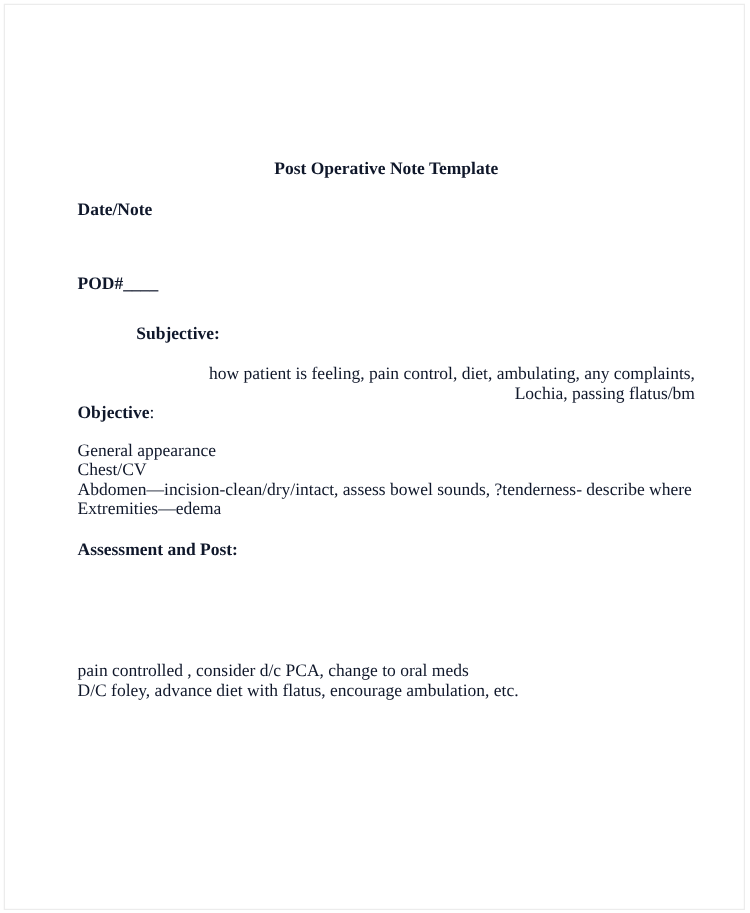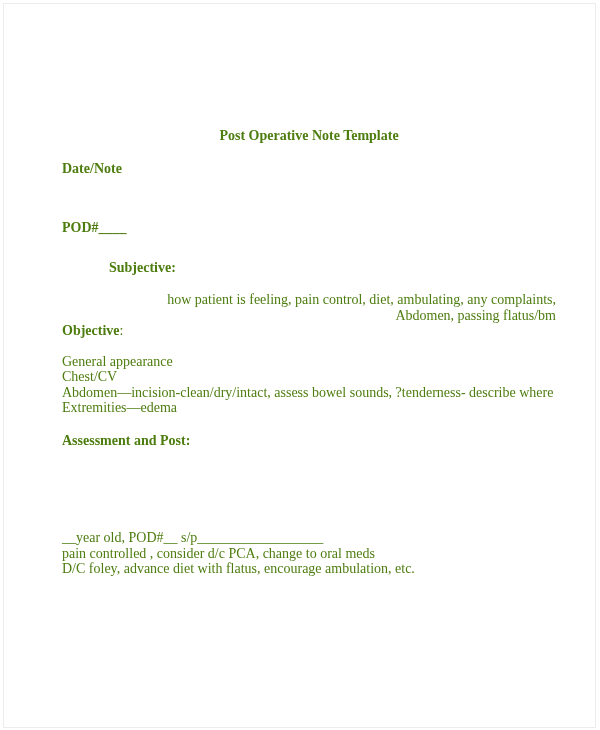--- a/index.html
+++ b/index.html
@@ -4,21 +4,21 @@
 <style>
   html, body { margin: 0; padding: 0; background: #ffffff; }
   .page {
     position: relative;
     width: 600px;
     height: 730px;
     background: #ffffff;
     font-family: "Liberation Serif", "DejaVu Serif", serif;
     font-size: 14px;
     line-height: 15.5px;
-    color: #4d7c0f;
+    color: #0f172a;
     overflow: hidden;
   }
   .page-border {
     position: absolute;
     top: 3px; left: 3px; right: 4px; bottom: 2px;
     border: 1px solid #ececec;
     pointer-events: none;
   }
   .content {
     position: absolute;
@@ -51,34 +51,33 @@
     <p class="line title">Post Operative Note Template</p>
 
     <p class="line date-time">Date/Note</p>
 
     <p class="line pod">POD#____</p>
 
     <p class="line subj-head">Subjective:</p>
 
     <div class="subj-body">
       <p class="line">how patient is feeling, pain control, diet, ambulating, any complaints,</p>
-      <p class="line">Abdomen, passing flatus/bm</p>
+      <p class="line">Lochia, passing flatus/bm</p>
     </div>
 
     <p class="line obj-head"><span class="bold">Objective</span><span>:</span></p>
 
     <div class="obj-body">
       <p class="line">General appearance</p>
       <p class="line">Chest/CV</p>
       <p class="line">Abdomen—incision-clean/dry/intact, assess bowel sounds, ?tenderness- describe where</p>
       <p class="line">Extremities—edema</p>
     </div>
 
     <p class="line assess-head">Assessment and Post:</p>
 
     <div class="assess-body">
-      <p class="line">__year old, POD#__ s/p__________________</p>
       <p class="line">pain controlled , consider d/c PCA, change to oral meds</p>
       <p class="line">D/C foley, advance diet with flatus, encourage ambulation, etc.</p>
     </div>
 
   </div>
 </div>
 
 </body></html>

